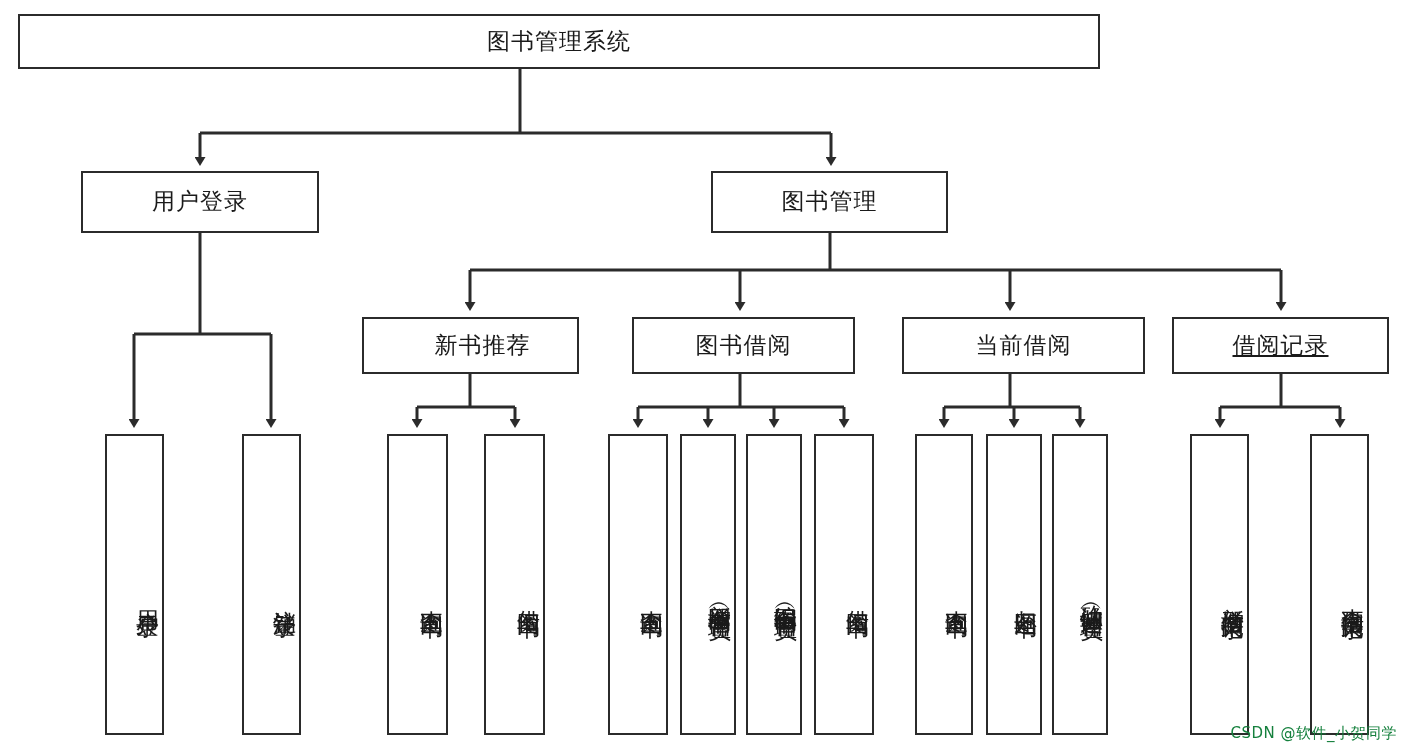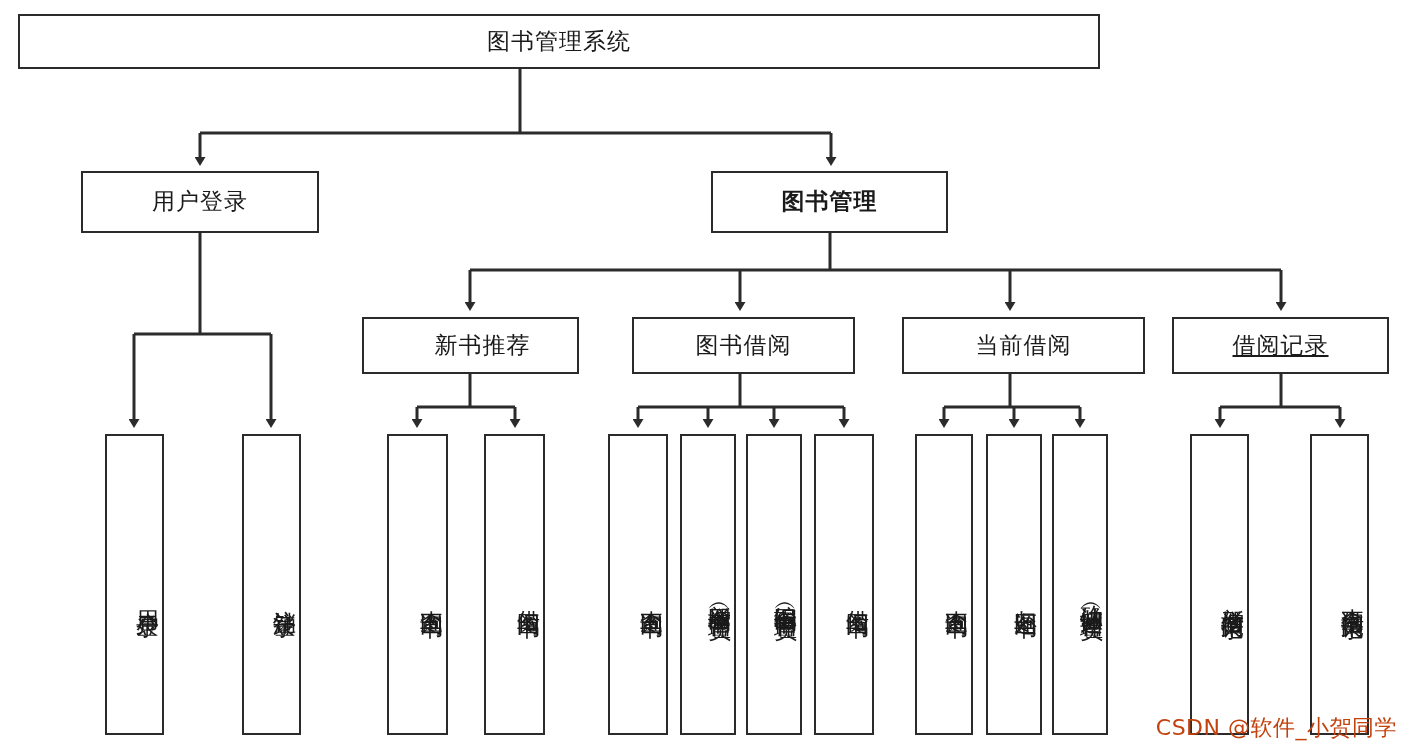--- a/index.html
+++ b/index.html
@@ -55,22 +55,22 @@
   .node.vert .vtext {
     writing-mode: vertical-rl;
     text-orientation: upright;
     display: block;
     white-space: nowrap;
   }
   .watermark {
     position: absolute;
     right: 8px;
     bottom: 4px;
-    font-size: 22px;
-    color: #c2410c;
+    font-size: 15px;
+    color: #15803d;
     letter-spacing: 0.5px;
     z-index: 3;
     white-space: nowrap;
     text-align: center;
   }
 </style>
 </head>
 <body>
 
 <div id="diagram">
@@ -125,21 +125,21 @@
     </g>
   </svg>
 
   <div class="node horiz" style="left: 18px; top: 14px; width: 1082px; height: 55px;">
     <span>图书管理系统</span>
   </div>
 
   <div class="node horiz" style="left: 81px; top: 171px; width: 238px; height: 62px;">
     <span>用户登录</span>
   </div>
-  <div class="node horiz" style="left: 711px; top: 171px; width: 237px; height: 62px; font-weight: bold;">
+  <div class="node horiz" style="left: 711px; top: 171px; width: 237px; height: 62px;">
     <span>图书管理</span>
   </div>
 
   <div class="node horiz" style="left: 362px; top: 317px; width: 217px; height: 57px; padding-left: 24px;">
     <span>新书推荐</span>
   </div>
   <div class="node horiz" style="left: 632px; top: 317px; width: 223px; height: 57px;">
     <span>图书借阅</span>
   </div>
   <div class="node horiz" style="left: 902px; top: 317px; width: 243px; height: 57px;">

